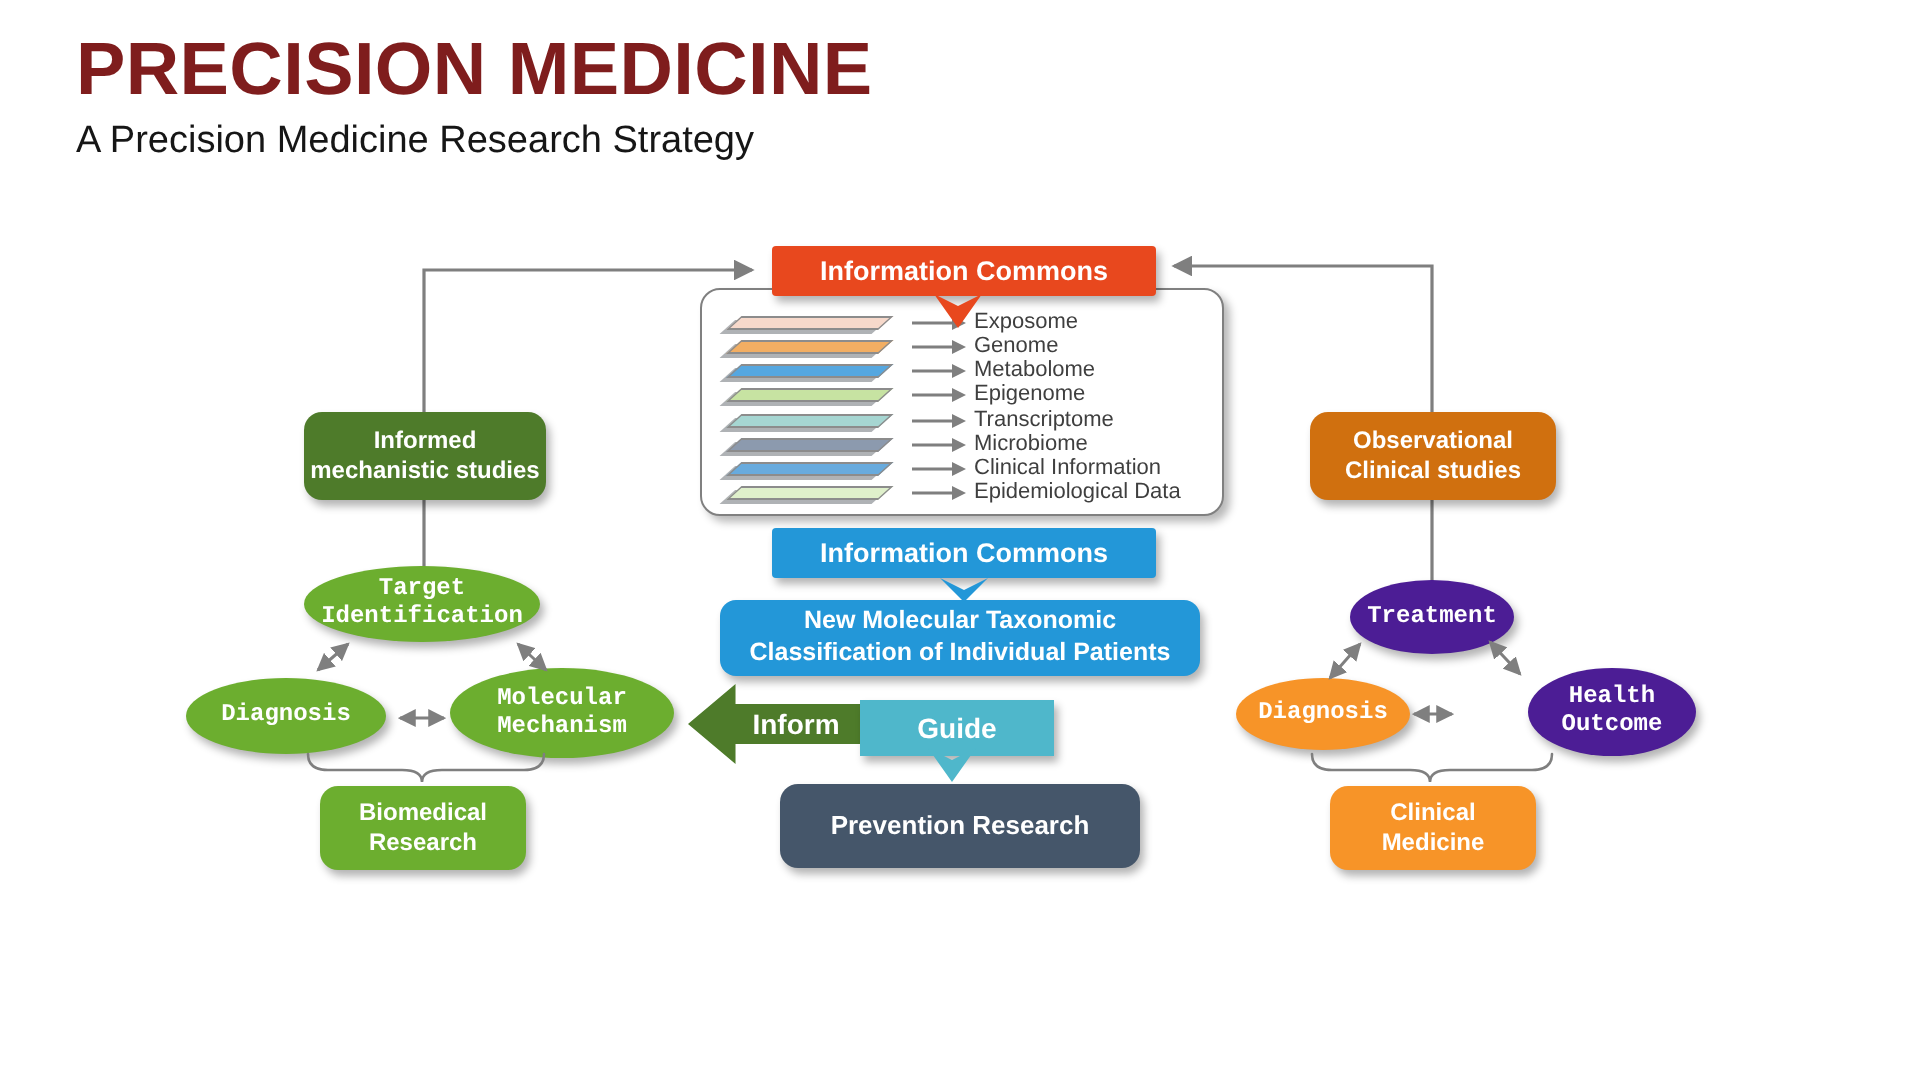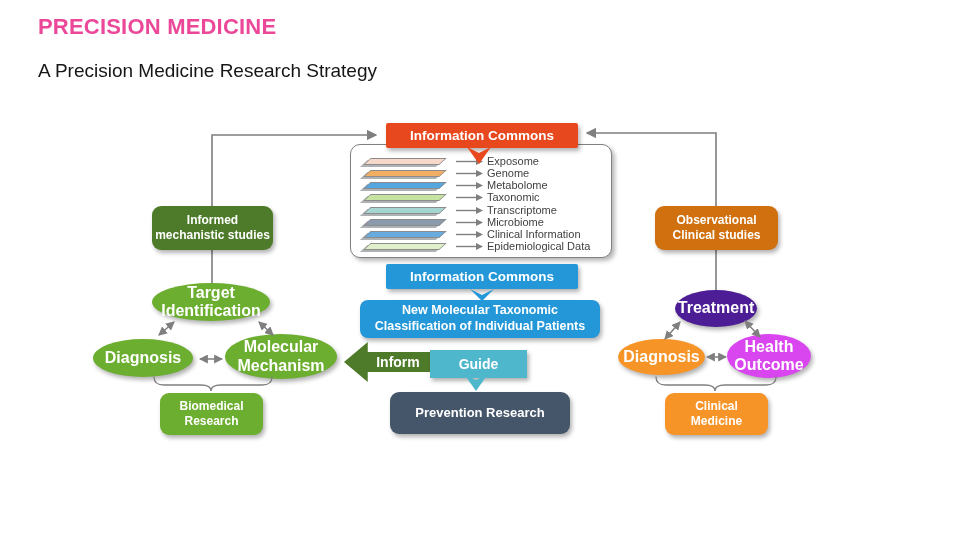--- a/index.html
+++ b/index.html
@@ -2,34 +2,34 @@
 <html><head>
 <meta charset="utf-8">
 <style>
   * { margin:0; padding:0; box-sizing:border-box; }
   body { background:#fff; }
   .slide {
     position:relative; width:960px; height:540px; background:#ffffff;
     overflow:hidden; font-family:"Liberation Sans", sans-serif;
   }
   .abs { position:absolute; }
-  .slide-title { left:38px; top:14px; font-size:22px; font-weight:bold; color:#ec4899; letter-spacing:.2px; }
+  .slide-title { left:38px; top:14px; font-size:37px; font-weight:bold; color:#7f1d1d; letter-spacing:.2px; }
   .slide-subtitle { left:38px; top:60px; font-size:19px; color:#161616; }
 
   .svg-layer { position:absolute; left:0; top:0; width:960px; height:540px; pointer-events:none; }
   .back { z-index:1; } .front { z-index:5; }
 
   .box {
     display:flex; align-items:center; justify-content:center; text-align:center;
     color:#fff; font-weight:bold; white-space:pre-line; z-index:3;
     box-shadow:2px 3px 4px rgba(0,0,0,.30);
   }
   .banner { font-size:13.5px; border-radius:2px; }
   .rbox { border-radius:9px; font-size:12px; line-height:1.25; }
-  .ellipse { border-radius:50%; font-size:16px; line-height:1.15; }
+  .ellipse { border-radius:50%; font-size:12px; line-height:1.15;font-family:Liberation Mono, monospace; }
 
   .stack-panel {
     left:350px; top:144px; width:262px; height:114px; background:#fff;
     border:1.5px solid #808080; border-radius:10px; z-index:2;
     box-shadow:3px 3px 4px rgba(0,0,0,.28);
     padding-left:36px;
   }
   .srow { position:absolute; left:8px; width:248px; height:12px; }
   .plate {
     position:absolute; left:4px; top:2.5px; width:76px; height:7px;
@@ -88,21 +88,21 @@
           <polygon points="20,2 27,5.5 20,9" fill="#7F7F7F"></polygon>
         </svg>
       <div class="llabel">Metabolome</div>
     </div>
     <div class="srow" style="top:46px">
       <div class="plate" style="background: rgb(199, 227, 162);"></div>
       <svg class="larrow" width="28" height="11" viewBox="0 0 28 11">
           <line x1="0" y1="5.5" x2="20" y2="5.5" stroke="#7F7F7F" stroke-width="1.4"></line>
           <polygon points="20,2 27,5.5 20,9" fill="#7F7F7F"></polygon>
         </svg>
-      <div class="llabel">Taxonomic</div>
+      <div class="llabel">Epigenome</div>
     </div>
     <div class="srow" style="top:59px">
       <div class="plate" style="background: rgb(166, 214, 210);"></div>
       <svg class="larrow" width="28" height="11" viewBox="0 0 28 11">
           <line x1="0" y1="5.5" x2="20" y2="5.5" stroke="#7F7F7F" stroke-width="1.4"></line>
           <polygon points="20,2 27,5.5 20,9" fill="#7F7F7F"></polygon>
         </svg>
       <div class="llabel">Transcriptome</div>
     </div>
     <div class="srow" style="top:71px">
@@ -143,21 +143,21 @@
   <div class="abs box ellipse" style="left: 93px; top: 339px; width: 100px; height: 38px; background: rgb(108, 174, 47);">Diagnosis</div>
   <div class="abs box ellipse" style="left: 225px; top: 334px; width: 112px; height: 45px; background: rgb(108, 174, 47);">Molecular
 Mechanism</div>
   <div class="abs box rbox" style="left: 160px; top: 393px; width: 103px; height: 42px; background: rgb(108, 174, 47);">Biomedical
 Research</div>
 
   <div class="abs box rbox" style="left: 655px; top: 206px; width: 123px; height: 44px; background: rgb(208, 112, 15);">Observational
 Clinical studies</div>
   <div class="abs box ellipse" style="left: 675px; top: 290px; width: 82px; height: 37px; background: #4c1d95;">Treatment</div>
   <div class="abs box ellipse" style="left: 618px; top: 339px; width: 87px; height: 36px; background: rgb(247, 148, 40);">Diagnosis</div>
-  <div class="abs box ellipse" style="left: 727px; top: 334px; width: 84px; height: 44px; background: #d946ef;">Health
+  <div class="abs box ellipse" style="left: 764px; top: 334px; width: 84px; height: 44px; background: #4c1d95;">Health
 Outcome</div>
   <div class="abs box rbox" style="left: 665px; top: 393px; width: 103px; height: 42px; background: rgb(247, 148, 40);">Clinical
 Medicine</div>
 
   <div class="abs block-arrow arrow-left" style="left: 344px; top: 342px; width: 88px; height: 40px; background: rgb(78, 123, 42);">Inform</div>
   <div class="abs block-arrow guide-box" style="left: 430px; top: 350px; width: 97px; height: 28px; background: rgb(79, 183, 203);">Guide</div>
 
   <div class="abs box rbox" style="left: 390px; top: 392px; width: 180px; height: 42px; font-size: 13px; background: rgb(69, 86, 106);">Prevention Research</div>
 
   <svg class="svg-layer front" viewBox="0 0 960 540">

